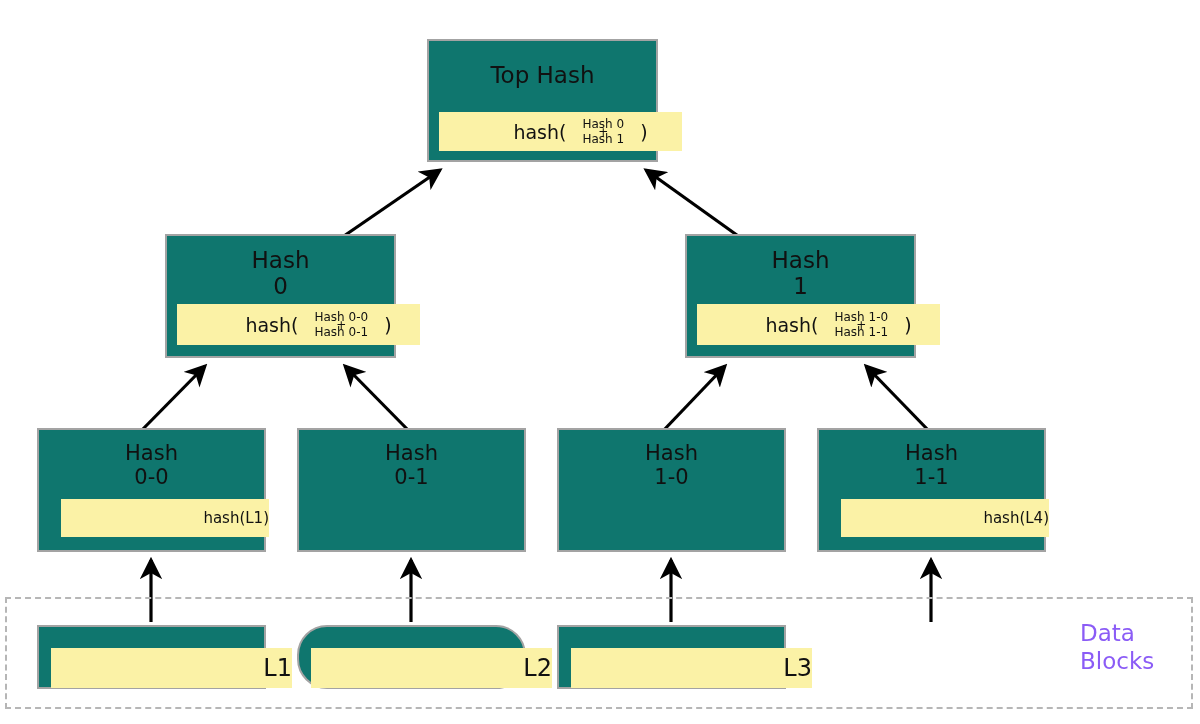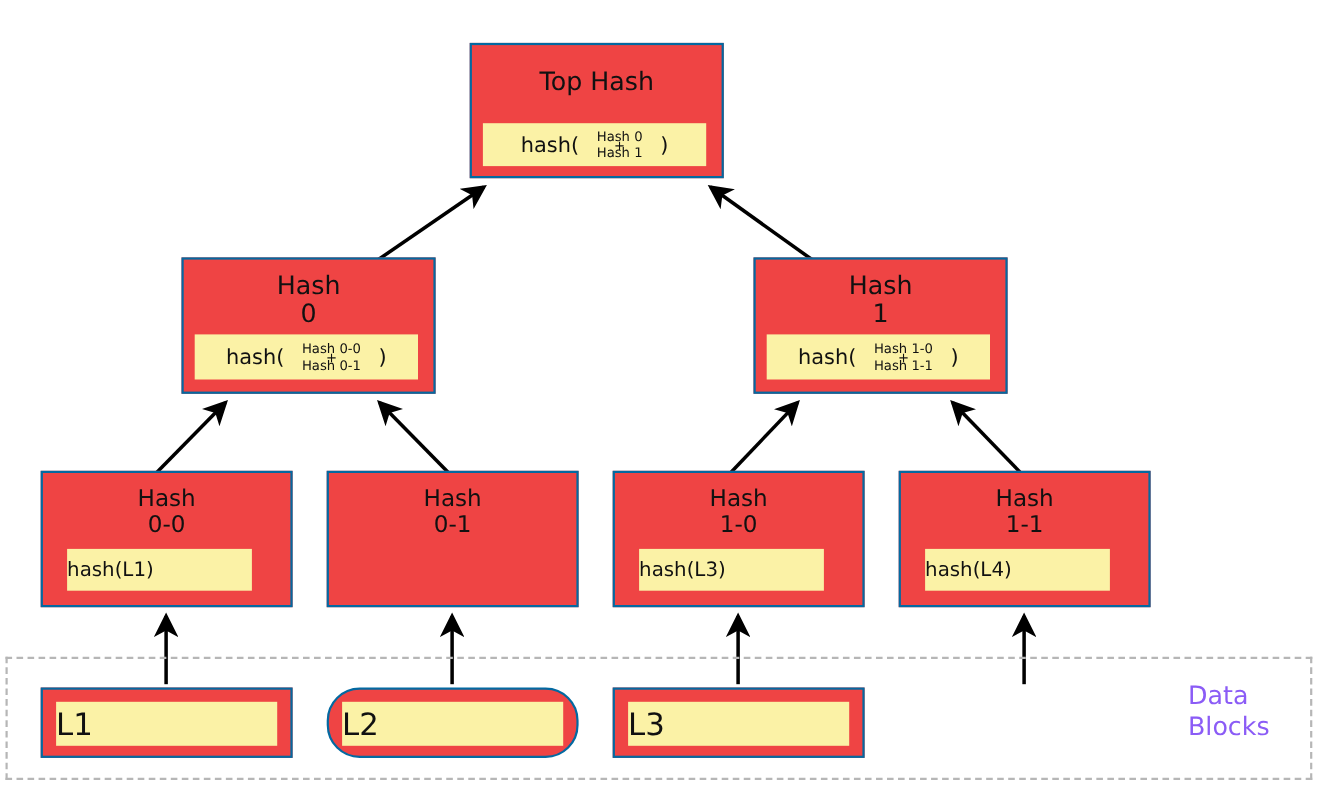--- a/index.html
+++ b/index.html
@@ -19,36 +19,37 @@
     position: absolute;
     left: 0;
     top: 0;
     width: 1200px;
     height: 724px;
     pointer-events: none;
   }
   .node {
     position: absolute;
     box-sizing: border-box;
-    border: 2px solid #0369a1;
-    background: #ef4444;
+    border: 2px solid #a3a3a3;
+    background: #0f766e;
     z-index: 2;
   }
   .node-title {
     text-align: center;
     color: #111111;
     line-height: 1.12;
     white-space: pre-line;
   }
   .hashband {
     position: absolute;
     background: #FBF2A6;
     display: flex;
     align-items: center;
-    justify-content: flex-start;
+    justify-content: flex-end;
+    padding-left: 40px;
   }
   
   .n-top {
     left: 427px;
     top: 39px;
     width: 231px;
     height: 123px;
   }
   .n-top .node-title {
     font-size: 23px;
@@ -123,39 +124,39 @@
   .n-l3.c3 { left: 817px; }
   .n-l3 .node-title {
     font-size: 21px;
     margin-top: 12px;
   }
   .n-l3 .hashband {
     left: 22px;
     top: 69px;
     width: 168px;
     height: 38px;
-    font-size: 18px;
+    font-size: 15px;
     color: #111111;
   }
   
   .n-db {
     top: 625px;
     width: 229px;
     height: 64px;
   }
   .n-db.c0 { left: 37px; }
   .n-db.c1 { left: 297px; border-radius: 30px; }
   .n-db.c2 { left: 557px; }
   .n-db.c3 { left: 817px; }
   .n-db .hashband {
     left: 12px;
-    top: 11px;
+    top: 21px;
     width: 201px;
     height: 40px;
-    font-size: 28px;
+    font-size: 24px;
     color: #111111;
   }
   
   .dashed-group {
     position: absolute;
     left: 5px;
     top: 597px;
     width: 1188px;
     height: 112px;
     box-sizing: border-box;
@@ -275,21 +276,20 @@
 0-0</div>
     <div class="hashband">hash(L1)</div>
   </div>
   <div class="node n-l3 c1">
     <div class="node-title">Hash
 0-1</div>
   </div>
   <div class="node n-l3 c2">
     <div class="node-title">Hash
 1-0</div>
-    <div class="hashband">hash(L3)</div>
   </div>
   <div class="node n-l3 c3">
     <div class="node-title">Hash
 1-1</div>
     <div class="hashband">hash(L4)</div>
   </div>
 
   <div class="node n-db c0">
     <div class="hashband">L1</div>
   </div>

